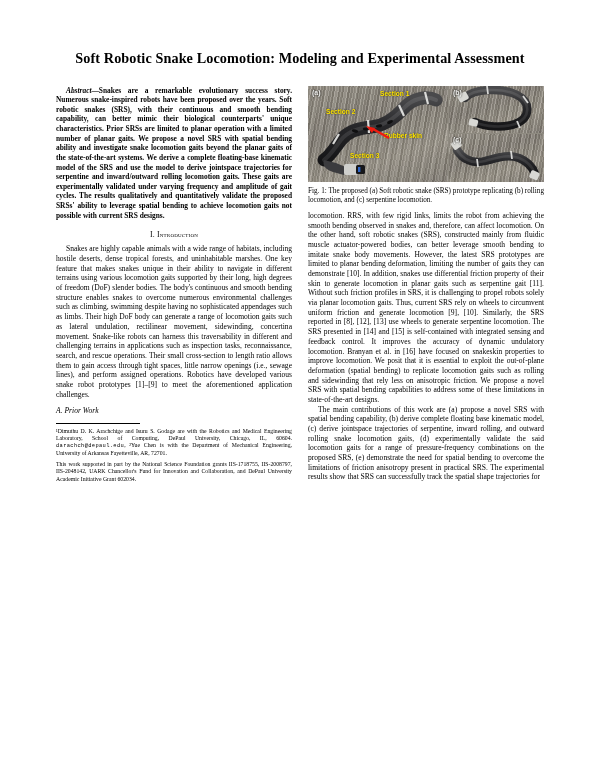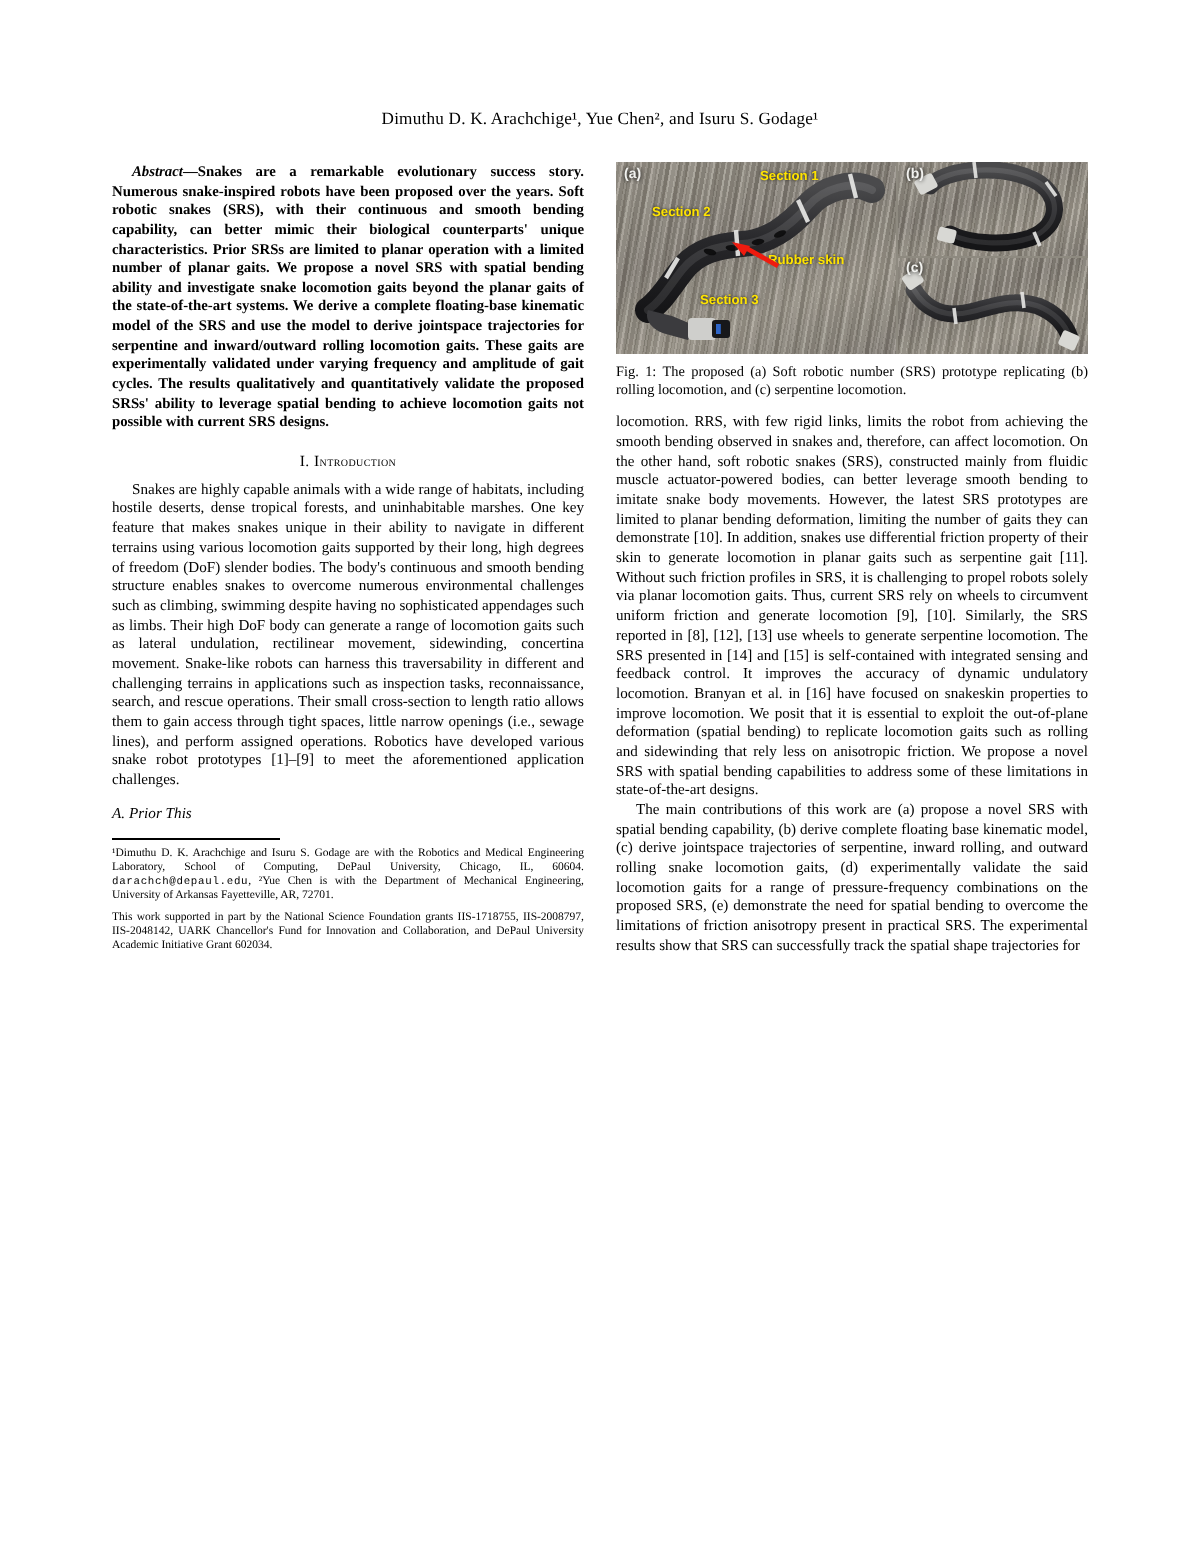--- a/index.html
+++ b/index.html
@@ -172,34 +172,34 @@
     text-align: justify;
     text-indent: 0;
     margin-top: 5px;
   }
 </style>
 </head>
 <body>
 
 <div class="page">
 
-
-  <div class="authors">Dimuthu D. K. Arachchige¹, Yue Chen², and Isuru S. Godage¹</div>
+  <h1 class="title">Soft Robotic Snake Locomotion: Modeling and Experimental Assessment</h1>
+
 
   <div class="columns">
 
     <div class="col">
 
       <p class="abstract"><span class="lead">Abstract</span><span>—</span><span>Snakes are a remarkable evolutionary success story. Numerous snake-inspired robots have been proposed over the years. Soft robotic snakes (SRS), with their continuous and smooth bending capability, can better mimic their biological counterparts' unique characteristics. Prior SRSs are limited to planar operation with a limited number of planar gaits. We propose a novel SRS with spatial bending ability and investigate snake locomotion gaits beyond the planar gaits of the state-of-the-art systems. We derive a complete floating-base kinematic model of the SRS and use the model to derive jointspace trajectories for serpentine and inward/outward rolling locomotion gaits. These gaits are experimentally validated under varying frequency and amplitude of gait cycles. The results qualitatively and quantitatively validate the proposed SRSs' ability to leverage spatial bending to achieve locomotion gaits not possible with current SRS designs.</span></p>
 
       <div class="sec-head"><span class="numeral">I.</span> <span>Introduction</span></div>
 
       <p>Snakes are highly capable animals with a wide range of habitats, including hostile deserts, dense tropical forests, and uninhabitable marshes. One key feature that makes snakes unique in their ability to navigate in different terrains using various locomotion gaits supported by their long, high degrees of freedom (DoF) slender bodies. The body's continuous and smooth bending structure enables snakes to overcome numerous environmental challenges such as climbing, swimming despite having no sophisticated appendages such as limbs. Their high DoF body can generate a range of locomotion gaits such as lateral undulation, rectilinear movement, sidewinding, concertina movement. Snake-like robots can harness this traversability in different and challenging terrains in applications such as inspection tasks, reconnaissance, search, and rescue operations. Their small cross-section to length ratio allows them to gain access through tight spaces, little narrow openings (i.e., sewage lines), and perform assigned operations. Robotics have developed various snake robot prototypes [1]–[9] to meet the aforementioned application challenges.</p>
 
-      <p class="subsec-head"><span>A.</span> <span>Prior This</span></p>
+      <p class="subsec-head"><span>A.</span> <span>Prior Work</span></p>
 
 
       <div class="footnote-rule"></div>
 
       <p class="footnote"><span>¹Dimuthu D. K. Arachchige and Isuru S. Godage are with the Robotics and Medical Engineering Laboratory, School of Computing, DePaul University, Chicago, IL, 60604.</span> <span class="mono">darachch@depaul.edu</span><span>, ²Yue Chen is with the Department of Mechanical Engineering, University of Arkansas Fayetteville, AR, 72701.</span></p>
 
       <p class="footnote">This work supported in part by the National Science Foundation grants IIS-1718755, IIS-2008797, IIS-2048142, UARK Chancellor's Fund for Innovation and Collaboration, and DePaul University Academic Initiative Grant 602034.</p>
     </div>
 
     <div class="col">
@@ -274,21 +274,21 @@
                 <line x1="28" y1="25" x2="29" y2="33"></line>
                 <line x1="62" y1="17" x2="63" y2="25"></line>
               </g>
               <rect x="3" y="7" width="9" height="8" rx="1.5" fill="#d8d8d4" transform="rotate(-34 7 11)"></rect>
               <rect x="81" y="37" width="9" height="8" rx="1.5" fill="#d8d8d4" transform="rotate(24 85 41)"></rect>
             </svg>
             <div class="panel-tag" style="left:4px; top:2px;">(c)</div>
           </div>
 
         </div>
-        <p class="fig-caption">Fig. 1: The proposed (a) Soft robotic number (SRS) prototype replicating (b) rolling locomotion, and (c) serpentine locomotion.</p>
+        <p class="fig-caption">Fig. 1: The proposed (a) Soft robotic snake (SRS) prototype replicating (b) rolling locomotion, and (c) serpentine locomotion.</p>
       </div>
 
       <p class="noindent">locomotion. RRS, with few rigid links, limits the robot from achieving the smooth bending observed in snakes and, therefore, can affect locomotion. On the other hand, soft robotic snakes (SRS), constructed mainly from fluidic muscle actuator-powered bodies, can better leverage smooth bending to imitate snake body movements. However, the latest SRS prototypes are limited to planar bending deformation, limiting the number of gaits they can demonstrate [10]. In addition, snakes use differential friction property of their skin to generate locomotion in planar gaits such as serpentine gait [11]. Without such friction profiles in SRS, it is challenging to propel robots solely via planar locomotion gaits. Thus, current SRS rely on wheels to circumvent uniform friction and generate locomotion [9], [10]. Similarly, the SRS reported in [8], [12], [13] use wheels to generate serpentine locomotion. The SRS presented in [14] and [15] is self-contained with integrated sensing and feedback control. It improves the accuracy of dynamic undulatory locomotion. Branyan et al. in [16] have focused on snakeskin properties to improve locomotion. We posit that it is essential to exploit the out-of-plane deformation (spatial bending) to replicate locomotion gaits such as rolling and sidewinding that rely less on anisotropic friction. We propose a novel SRS with spatial bending capabilities to address some of these limitations in state-of-the-art designs.</p>
 
 
       <p>The main contributions of this work are (a) propose a novel SRS with spatial bending capability, (b) derive complete floating base kinematic model, (c) derive jointspace trajectories of serpentine, inward rolling, and outward rolling snake locomotion gaits, (d) experimentally validate the said locomotion gaits for a range of pressure-frequency combinations on the proposed SRS, (e) demonstrate the need for spatial bending to overcome the limitations of friction anisotropy present in practical SRS. The experimental results show that SRS can successfully track the spatial shape trajectories for</p>
     </div>
 
   </div>
 </div>

